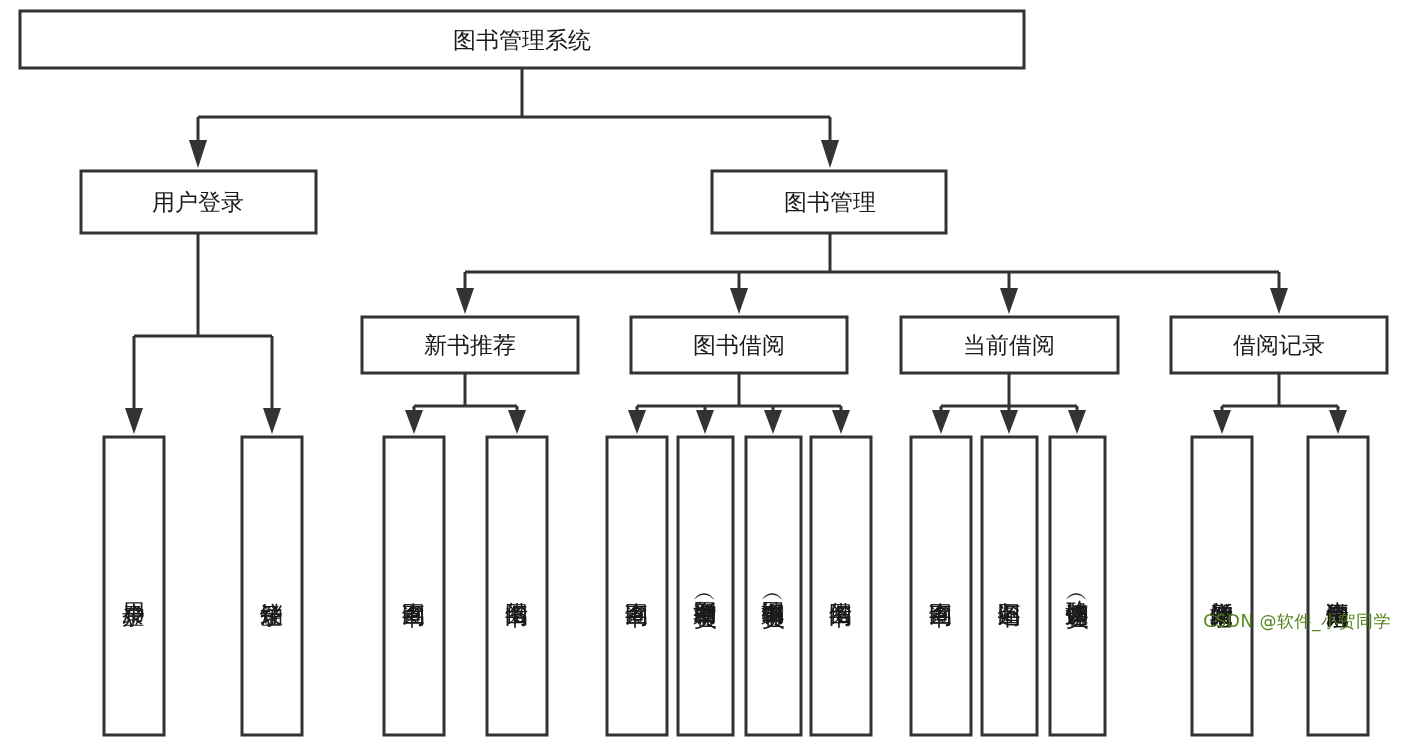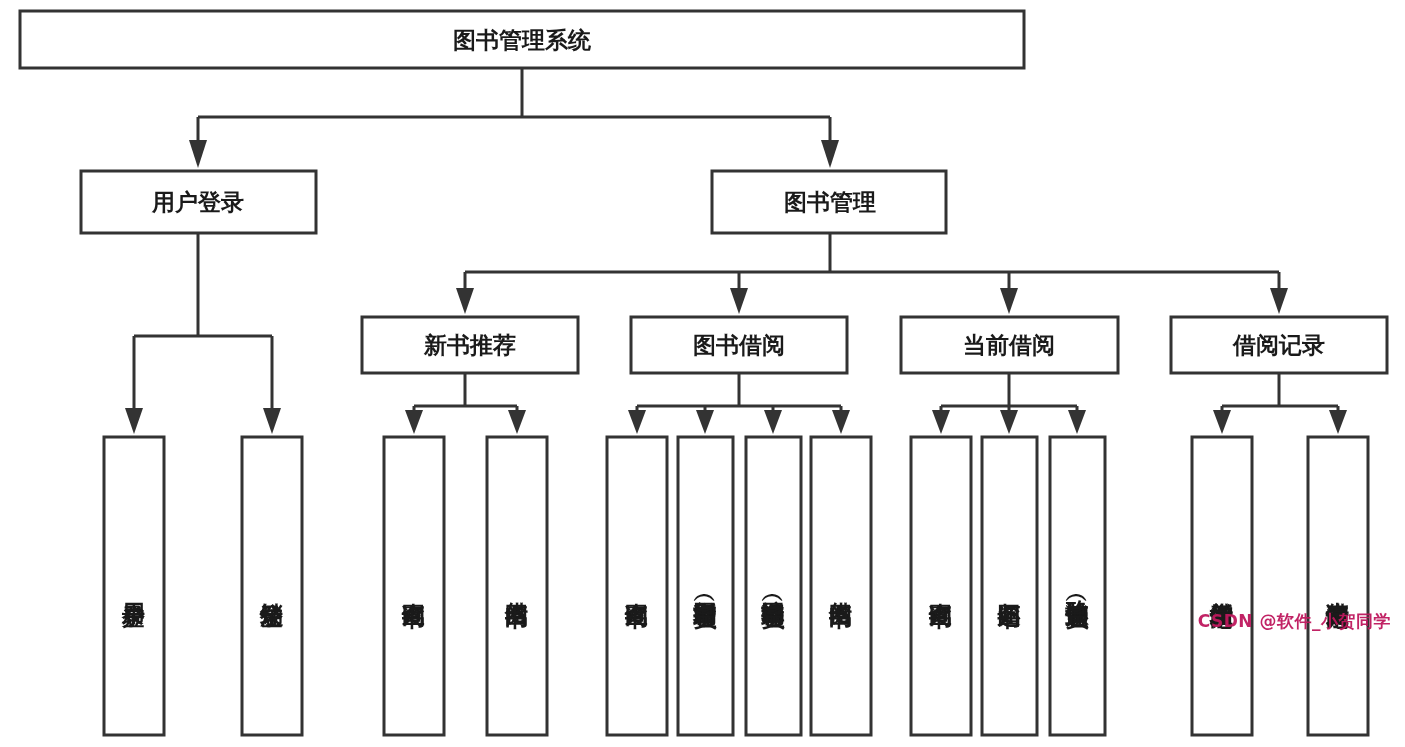--- a/index.html
+++ b/index.html
@@ -11,21 +11,20 @@
     width: 1405px;
     height: 747px;
     overflow: hidden;
     font-family: "DejaVu Sans", "Liberation Sans", sans-serif;
   }
   #diagram-root {
     position: relative;
     width: 1405px;
     height: 639px;
     background: #ffffff;
-    font-weight: bold;
   }
   svg#tree-canvas {
     position: absolute;
     left: 0;
     top: 0;
     width: 1405px;
     height: 747px;
   }
   .node-box {
     fill: #ffffff;
@@ -63,21 +62,21 @@
     letter-spacing: 1px;
     white-space: pre-wrap;
     pointer-events: none;
   }
   #watermark {
     position: absolute;
     right: 14px;
     bottom: 6px;
     font-family: "DejaVu Sans", "Liberation Sans", sans-serif;
     font-size: 17px;
-    color: #be185d;
+    color: #4d7c0f;
     letter-spacing: 0.5px;
     opacity: 0.95;
   }
 </style>
 </head>
 <body>
 
 <div id="diagram-root">
 
   <svg id="tree-canvas" viewBox="0 0 1405 747">

